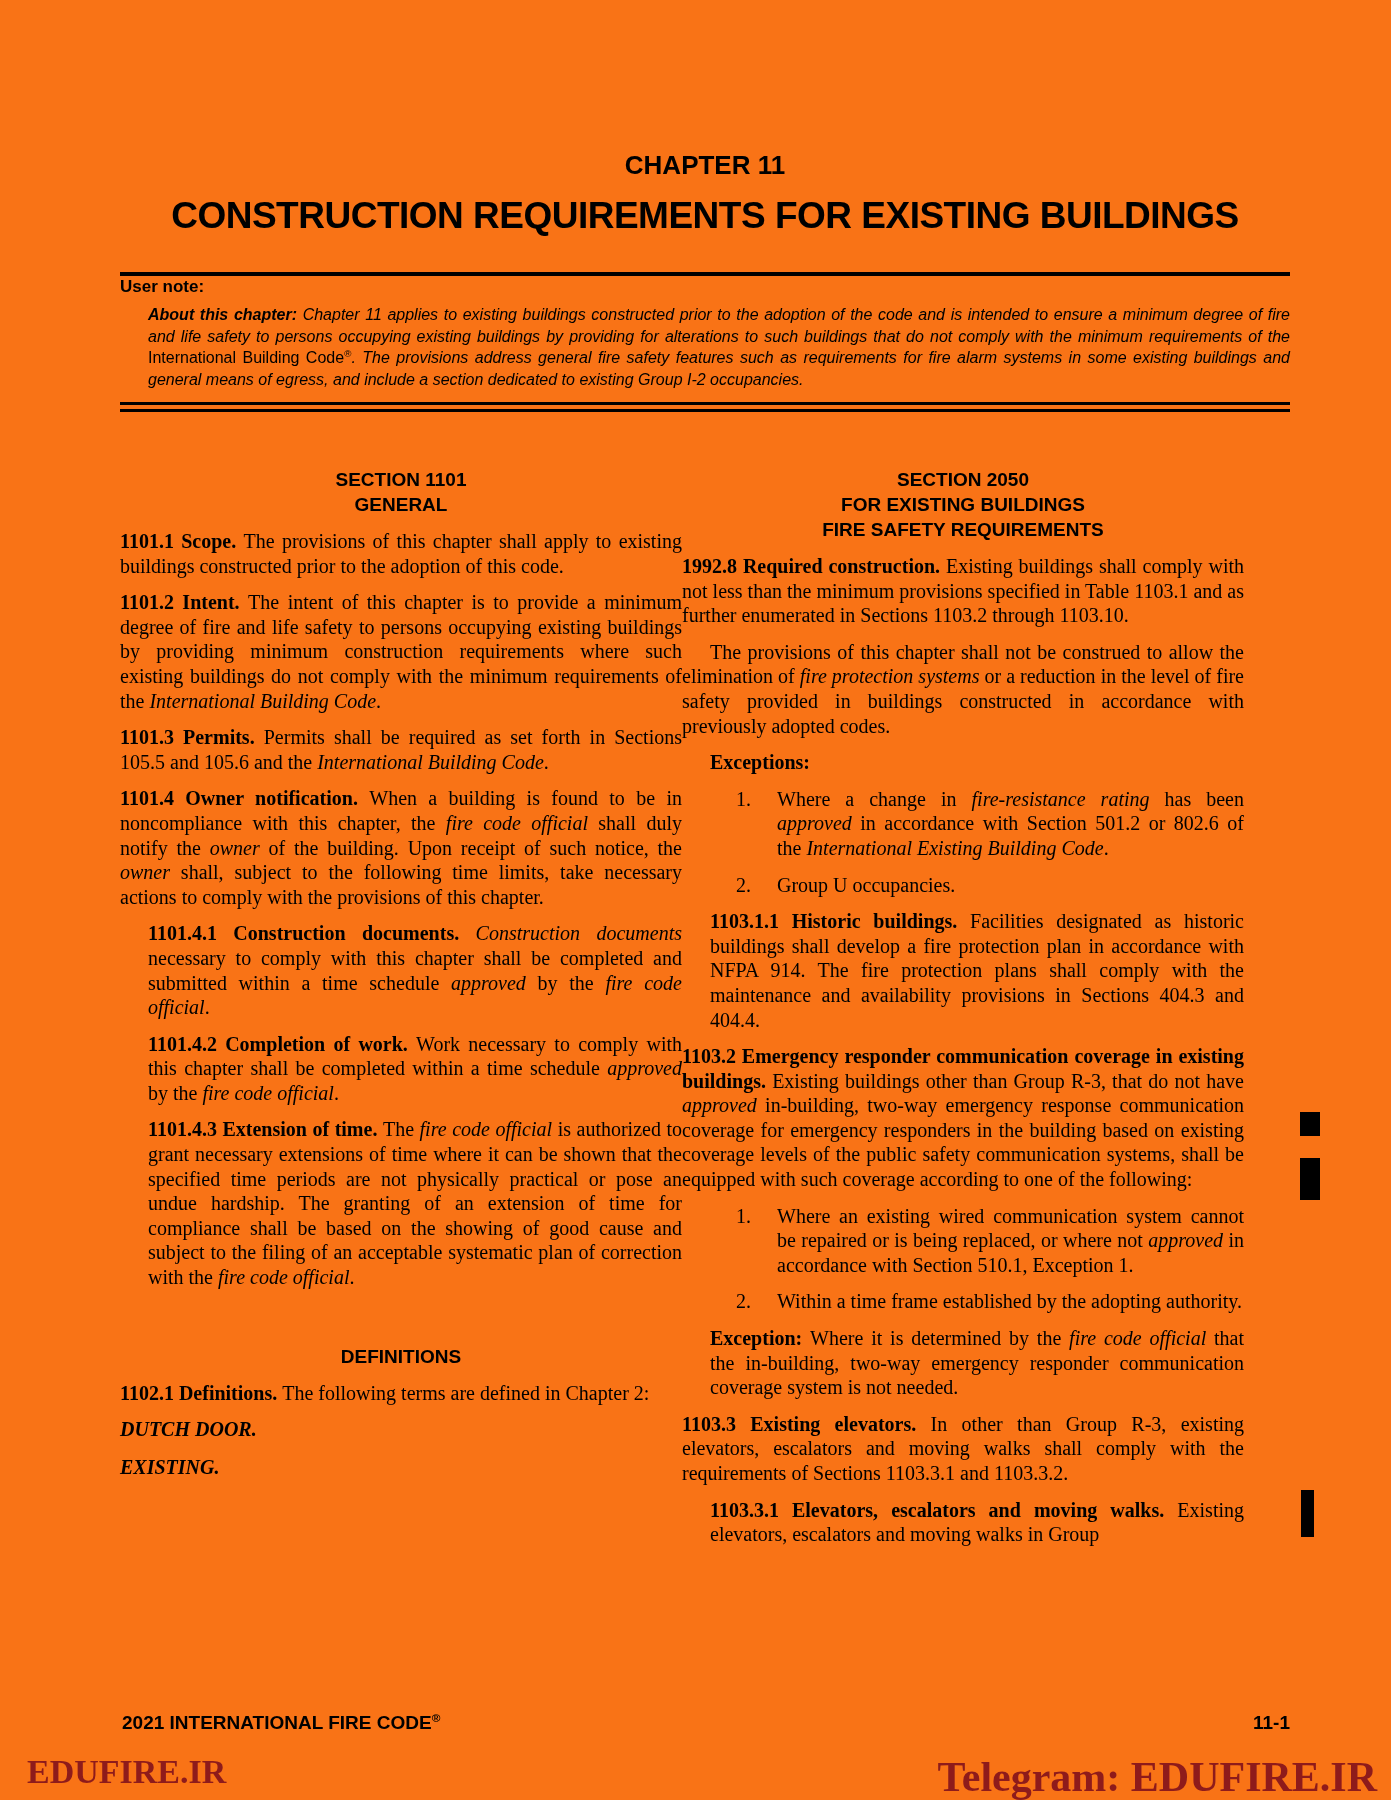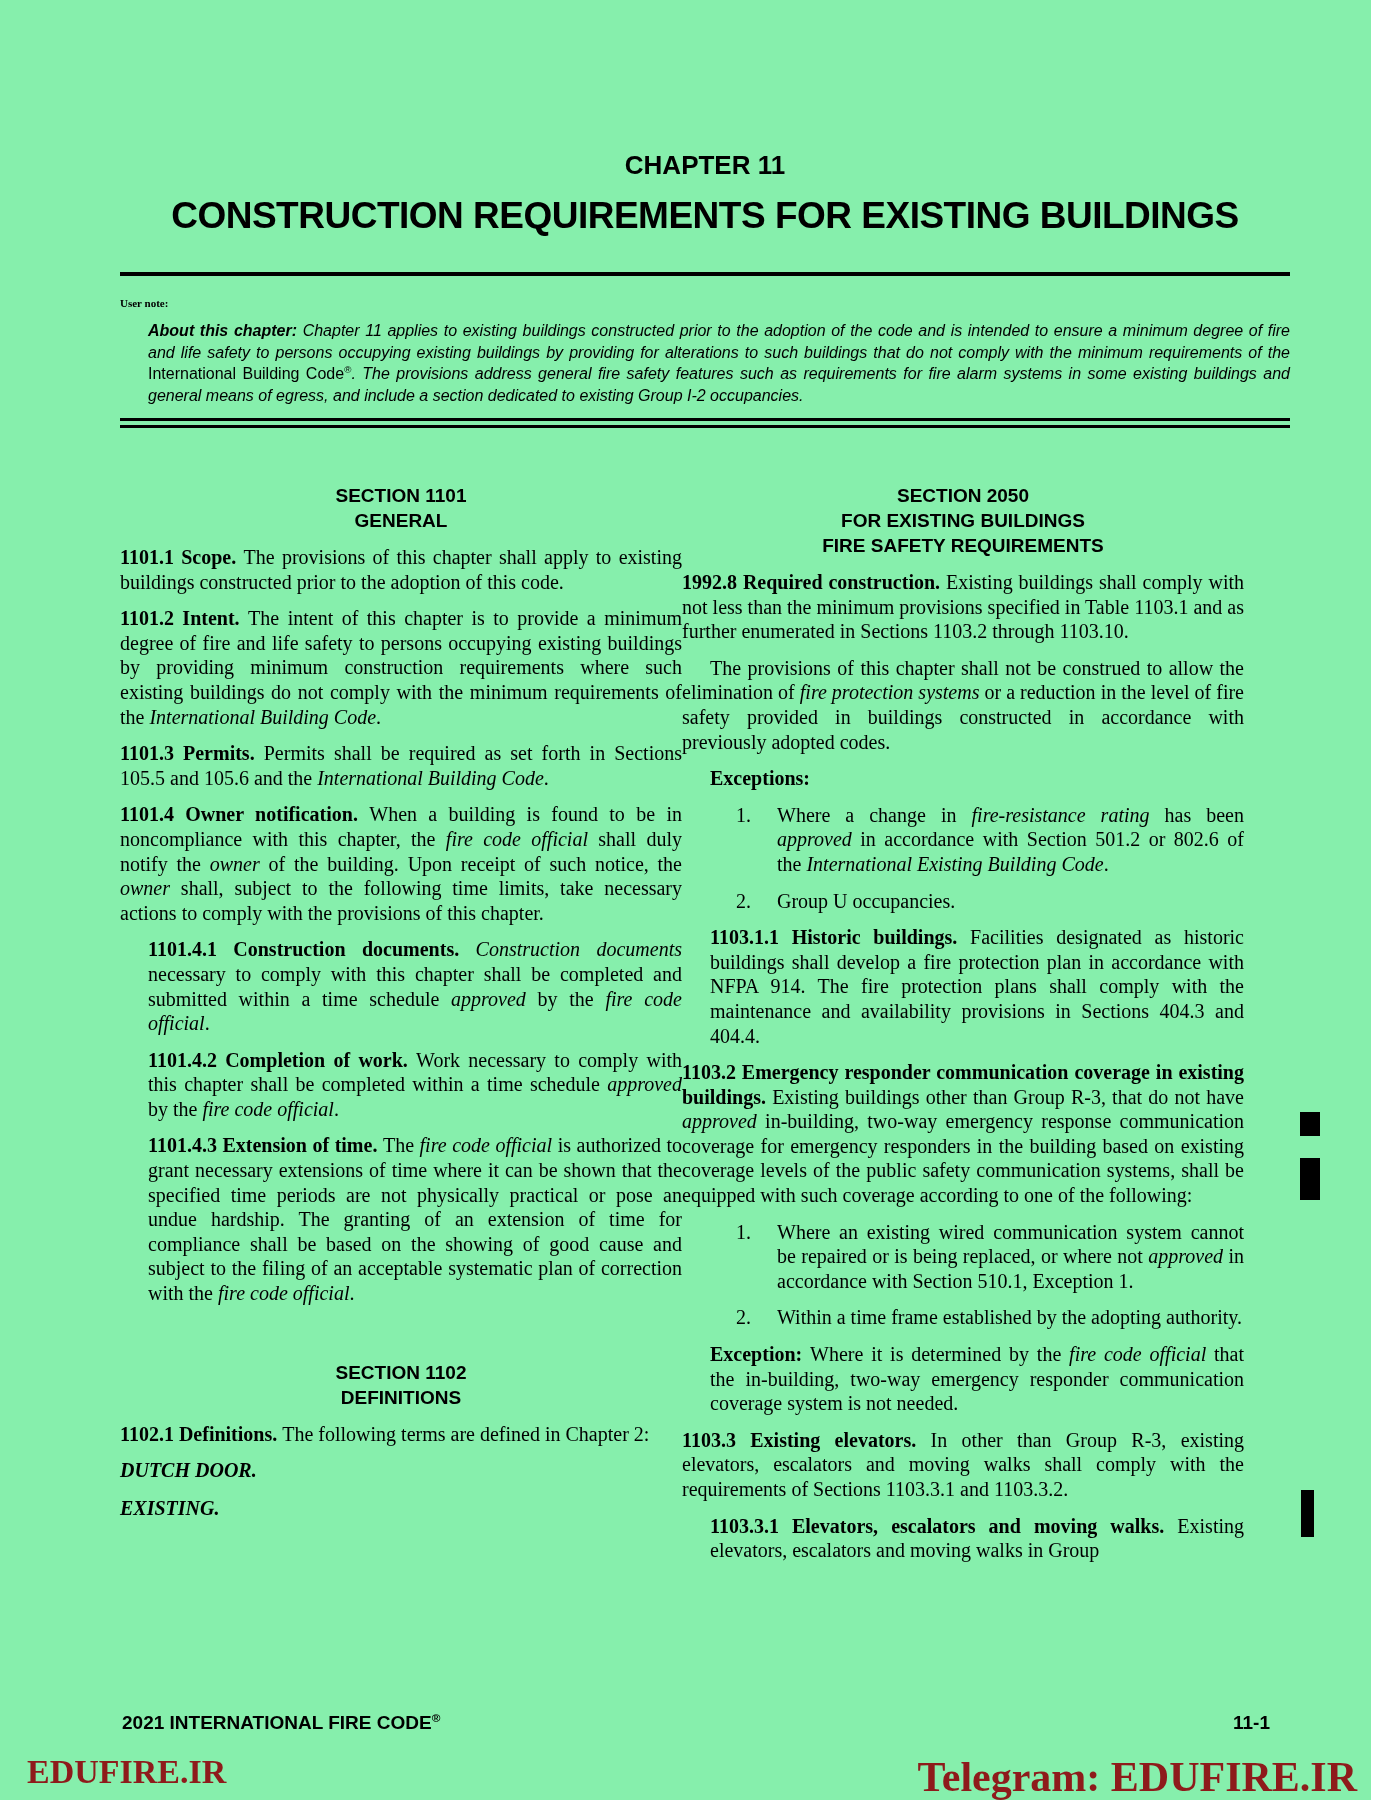--- a/index.html
+++ b/index.html
@@ -1,23 +1,24 @@
 <!DOCTYPE html>
 <html><head>
 <meta charset="utf-8">
 <style>
   html, body { margin: 0; padding: 0; background: #ffffff; }
   .page {
     position: relative;
     width: 1371px;
     height: 1800px;
-    background: #86efac;
+    background: #f97316;
     color: #000;
     font-family: "Liberation Serif", serif;
     overflow: hidden;
+    padding-left: 20px;
   }
   .content {
     position: absolute;
     left: 120px;
     top: 0;
     width: 1170px;
     padding-top: 150px;
   }
   .chapter-label {
     text-align: center;
@@ -34,25 +35,24 @@
     line-height: 44px;
     letter-spacing: -0.5px;
     margin: 14px 0 0 0;
   }
   .thick-rule {
     height: 4px;
     background: #000;
     margin-top: 34px;
   }
   .user-note-label {
-    font-family: Liberation Serif, serif;
-    font-weight: bold;
-    font-size: 11px;
+    font-family: Liberation Sans, sans-serif;
+    font-weight: bold;
+    font-size: 17px;
     line-height: 22px;
-    margin-top: 16px;
   }
   .user-note {
     font-family: "Liberation Sans", sans-serif;
     font-style: italic;
     font-size: 16px;
     line-height: 21.5px;
     text-align: justify;
     margin: 6px 0 0 28px;
   }
   .double-rule {
@@ -163,21 +163,20 @@
         </div>
         <p class="para"><span class="run-b">1101.1 Scope. </span><span class="run-p">The provisions of this chapter shall apply to existing buildings constructed prior to the adoption of this code.</span></p>
         <p class="para"><span class="run-b">1101.2 Intent. </span><span class="run-p">The intent of this chapter is to provide a minimum degree of fire and life safety to persons occupying existing buildings by providing minimum construction requirements where such existing buildings do not comply with the minimum requirements of the </span><span class="run-i">International Building Code</span><span class="run-p">.</span></p>
         <p class="para"><span class="run-b">1101.3 Permits. </span><span class="run-p">Permits shall be required as set forth in Sections 105.5 and 105.6 and the </span><span class="run-i">International Building Code</span><span class="run-p">.</span></p>
         <p class="para"><span class="run-b">1101.4 Owner notification. </span><span class="run-p">When a building is found to be in noncompliance with this chapter, the </span><span class="run-i">fire code official</span><span class="run-p"> shall duly notify the </span><span class="run-i">owner</span><span class="run-p"> of the building. Upon receipt of such notice, the </span><span class="run-i">owner</span><span class="run-p"> shall, subject to the following time limits, take necessary actions to comply with the provisions of this chapter.</span></p>
         <p class="para sub"><span class="run-b">1101.4.1 Construction documents. </span><span class="run-i">Construction documents</span><span class="run-p"> necessary to comply with this chapter shall be completed and submitted within a time schedule </span><span class="run-i">approved</span><span class="run-p"> by the </span><span class="run-i">fire code official</span><span class="run-p">.</span></p>
         <p class="para sub"><span class="run-b">1101.4.2 Completion of work. </span><span class="run-p">Work necessary to comply with this chapter shall be completed within a time schedule </span><span class="run-i">approved</span><span class="run-p"> by the </span><span class="run-i">fire code official</span><span class="run-p">.</span></p>
         <p class="para sub"><span class="run-b">1101.4.3 Extension of time. </span><span class="run-p">The </span><span class="run-i">fire code official</span><span class="run-p"> is authorized to grant necessary extensions of time where it can be shown that the specified time periods are not physically practical or pose an undue hardship. The granting of an extension of time for compliance shall be based on the showing of good cause and subject to the filing of an acceptable systematic plan of correction with the </span><span class="run-i">fire code official</span><span class="run-p">.</span></p>
 
         <div class="sec-heading gap-before">
-          <div>SECTION 1102</div>
           <div>DEFINITIONS</div>
         </div>
         <p class="para"><span class="run-b">1102.1 Definitions. </span><span class="run-p">The following terms are defined in Chapter 2:</span></p>
         <p class="term">DUTCH DOOR.</p>
         <p class="term">EXISTING.</p>
       </div>
 
       <div class="col">
         <div class="sec-heading">
           <div>SECTION 2050</div>

